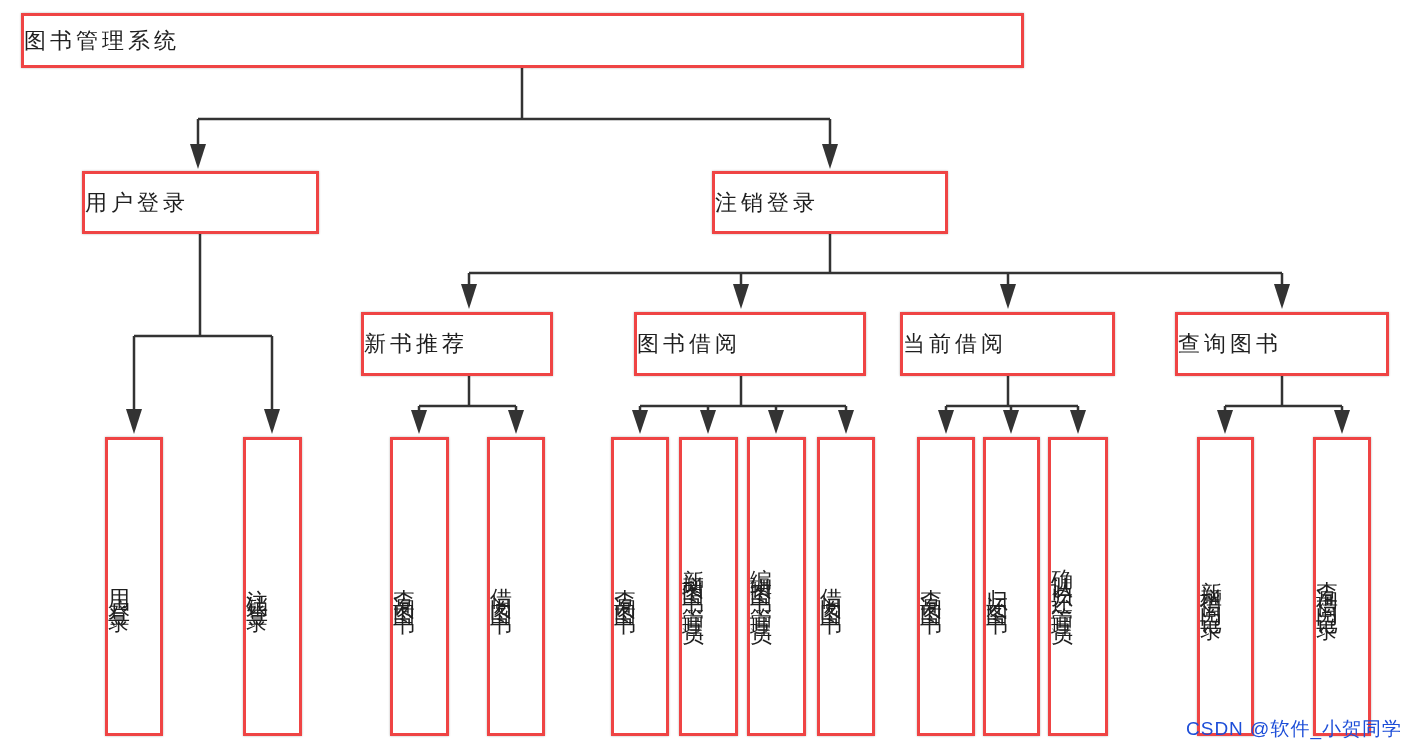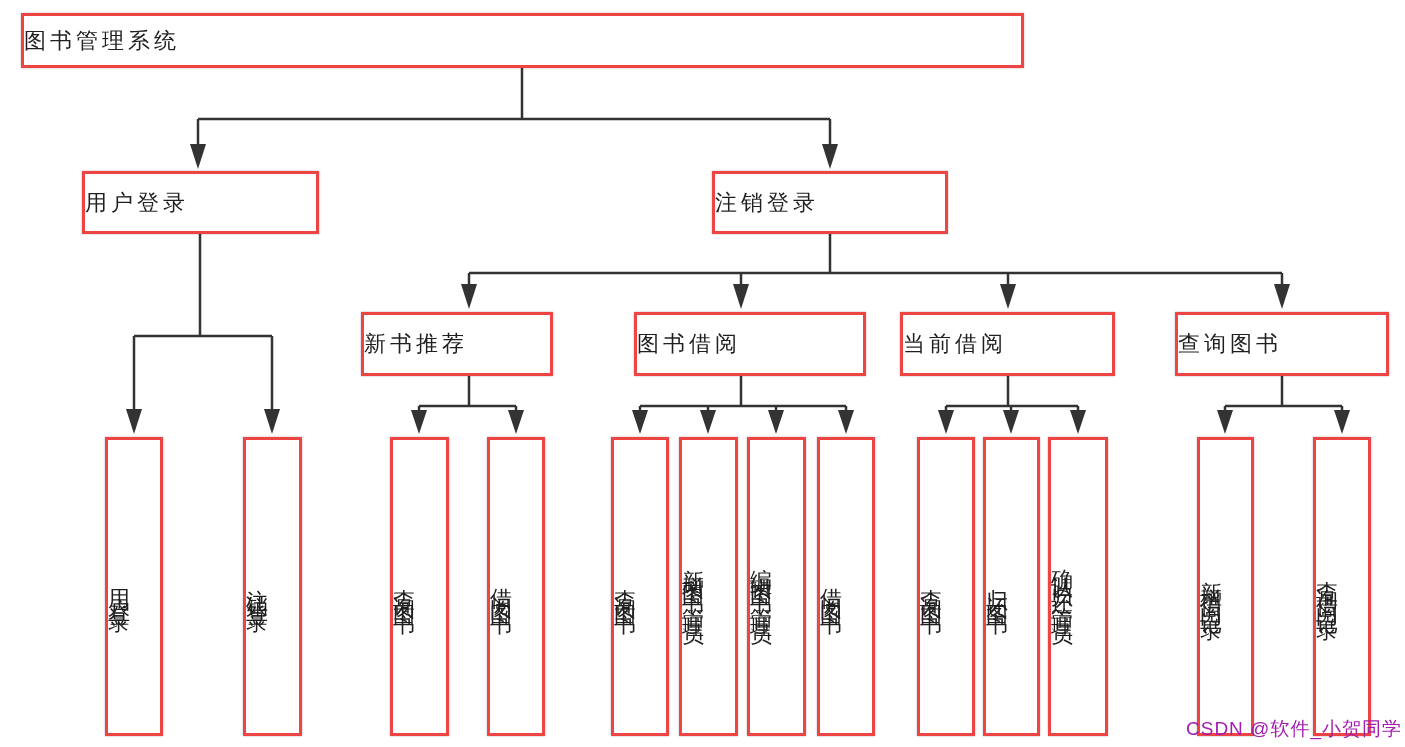--- a/index.html
+++ b/index.html
@@ -62,21 +62,21 @@
   .f9  { left: 983px;  width: 57px; }
   .f10 { left: 1048px; width: 60px; }
   .f11 { left: 1197px; width: 57px; }
   .f12 { left: 1313px; width: 58px; }
   .watermark {
     position: absolute;
     left: 1186px;
     top: 716px;
     font-size: 19px;
     letter-spacing: 1px;
-    color: #a21caf;
+    color: #1d4ed8;
     white-space: nowrap;
   }
 </style>
 </head>
 <body>
 
 <div class="stage">
 
   <svg class="connectors" viewBox="0 0 1405 747" xmlns="http://www.w3.org/2000/svg">
     <g stroke="#333333" stroke-width="2.5" fill="none">

